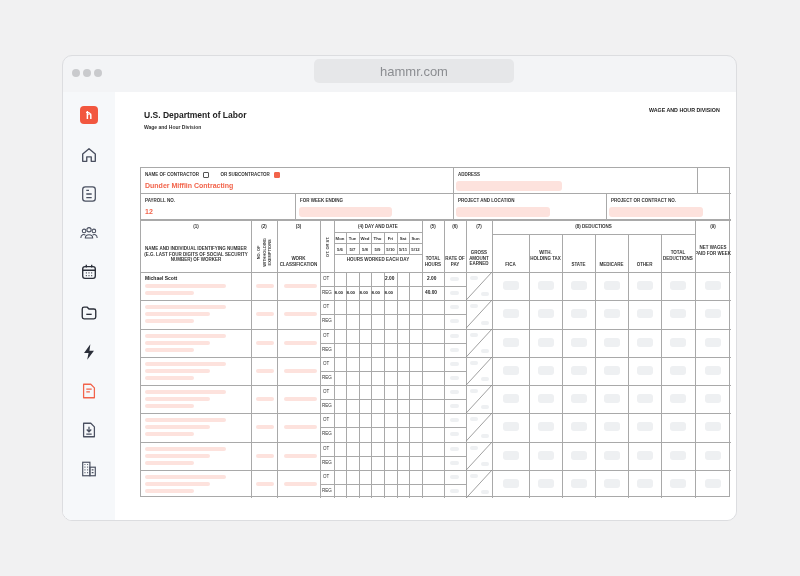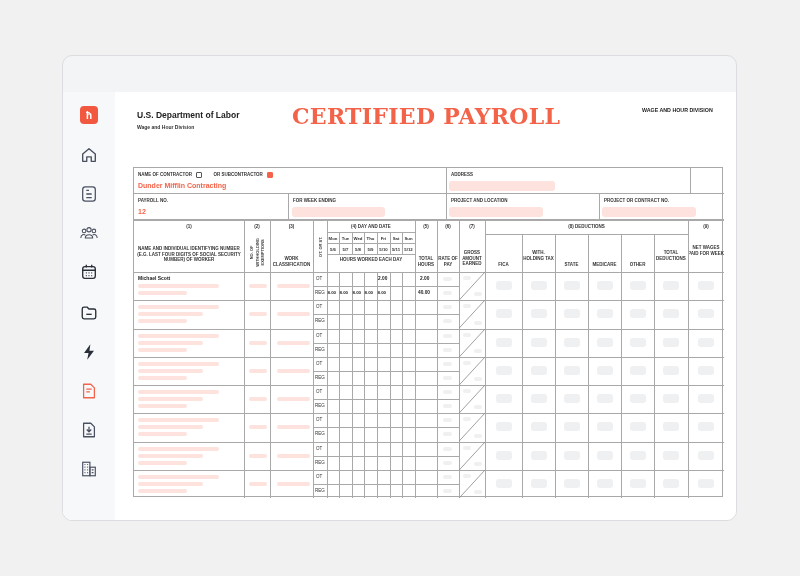--- a/index.html
+++ b/index.html
@@ -7,21 +7,21 @@
   .window { position: absolute; left: 62px; top: 55px; width: 675px; height: 466px; background: #f3f4f6; border: 1px solid #dcdde0; border-radius: 10px; overflow: hidden; }
   .titlebar { height: 36px; position: relative; }
   .dots { position: absolute; left: 9px; top: 13px; display: flex; gap: 3px; }
   .dots span { width: 8px; height: 8px; border-radius: 50%; background: #c9cacd; display: block; }
   .urlbar { position: absolute; left: 251px; top: 3px; width: 200px; height: 24px; background: #e6e7e9; border-radius: 5px; display: flex; align-items: center; justify-content: center; color: #8b8d91; font-size: 13px; }
   .content { position: absolute; left: 0; top: 36px; width: 675px; height: 430px; background: #fff; }
   .sidebar { position: absolute; left: 0; top: 0; width: 52px; height: 430px; background: #f6f8fa; }
   .sb-item { position: absolute; left: 16px; width: 20px; height: 20px; display: flex; align-items: center; justify-content: center; }
   .sb-item svg { width: 18px; height: 18px; }
   .logo { background: #f2573f; border-radius: 4px; width: 18px; height: 18px; color: #fff; font-size: 10px; font-weight: bold; display: flex; align-items: center; justify-content: center; }
-  .page { position: absolute; left: 57px; top: 0; width: 623px; height: 430px; }
+  .page { position: absolute; left: 64px; top: 0; width: 623px; height: 430px; }
   .dept { position: absolute; left: 17px; top: 18px; font-size: 8.5px; font-weight: bold; color: #222; }
   .division { position: absolute; left: 17px; top: 32px; font-size: 5px; font-weight: bold; color: #333; }
   .title { position: absolute; left: 172px; top: 11px; font-family: "DejaVu Serif", serif; font-weight: bold; font-size: 22px; color: #f2634a; letter-spacing: 0.3px; }
   .whd { position: absolute; left: 522px; top: 12px; width: 82px; }
   .whd-mark { display: flex; align-items: center; height: 24px; }
   .whd-text { font-size: 21px; font-weight: 900; color: #2f2f8a; font-family: "DejaVu Sans", sans-serif; letter-spacing: -1.5px; line-height: 24px; }
   .whd-star { color: #fff; background: #2f2f8a; height: 24px; width: 18px; display: flex; align-items: center; justify-content: center; font-size: 12px; margin-left: -2px; }
   .whd-caption { font-size: 5.3px; font-weight: bold; color: #222; margin-top: 3px; white-space: nowrap; }
 
   .form { position: absolute; left: 13px; top: 75px; width: 590px; border: 1px solid #a9a9a9; }
@@ -35,20 +35,28 @@
   .rowlbl { font-size: 4.5px; color: #333; position: absolute; }
   .chk { display: inline-block; width: 6px; height: 6px; border: 1px solid #555; border-radius: 1px; vertical-align: middle; margin-left: 3px; }
   .chk.on { background: #f2634a; border-color: #f2634a; }
   .vline { position: absolute; width: 1px; background: #a9a9a9; }
   .hline { position: absolute; height: 1px; background: #a9a9a9; }
 </style>
 </head>
 <body>
 
 <div class="window">
+  <div class="titlebar">
+    <div class="dots">
+        <span></span>
+        <span></span>
+        <span></span>
+      </div>
+    <div class="urlbar">hammr.com</div>
+  </div>
   <div class="content">
     <div class="sidebar">
       <div class="sb-item" style="top:13px">
         <div class="logo">ħ</div>
       </div>
       <div class="sb-item" style="top:53px">
         <svg viewBox="0 0 20 20" fill="none" stroke="#4a5060" stroke-width="1.5">
             <path d="M3 9 L10 3 L17 9 V17 H12.5 V12 H7.5 V17 H3 Z" stroke-linejoin="round"></path>
           </svg>
       </div>
@@ -103,21 +111,20 @@
             <rect x="3" y="2.5" width="8" height="15"></rect>
             <rect x="11" y="8" width="6" height="9.5"></rect>
             <path d="M5 5 H6 M8 5 H9 M5 8 H6 M8 8 H9 M5 11 H6 M8 11 H9 M5 14 H6 M8 14 H9 M13 11 H15 M13 14 H15"></path>
           </svg>
       </div>
     </div>
 
     <div class="page">
       <div class="dept">U.S. Department of Labor</div>
       <div class="division">Wage and Hour Division</div>
-      <div class="title">CERTIFIED PAYROLL</div>
       <div class="whd">
         <div class="whd-caption">WAGE AND HOUR DIVISION</div>
       </div>
 
       <div class="form" style="height:330px;">
 
         <div class="cell" style="left:0;top:0;width:313px;height:26px;">
           <div style="position:absolute;left:4px;top:4px;" class="lbl">
             <span>NAME OF CONTRACTOR</span>
             <span class="chk"></span>

